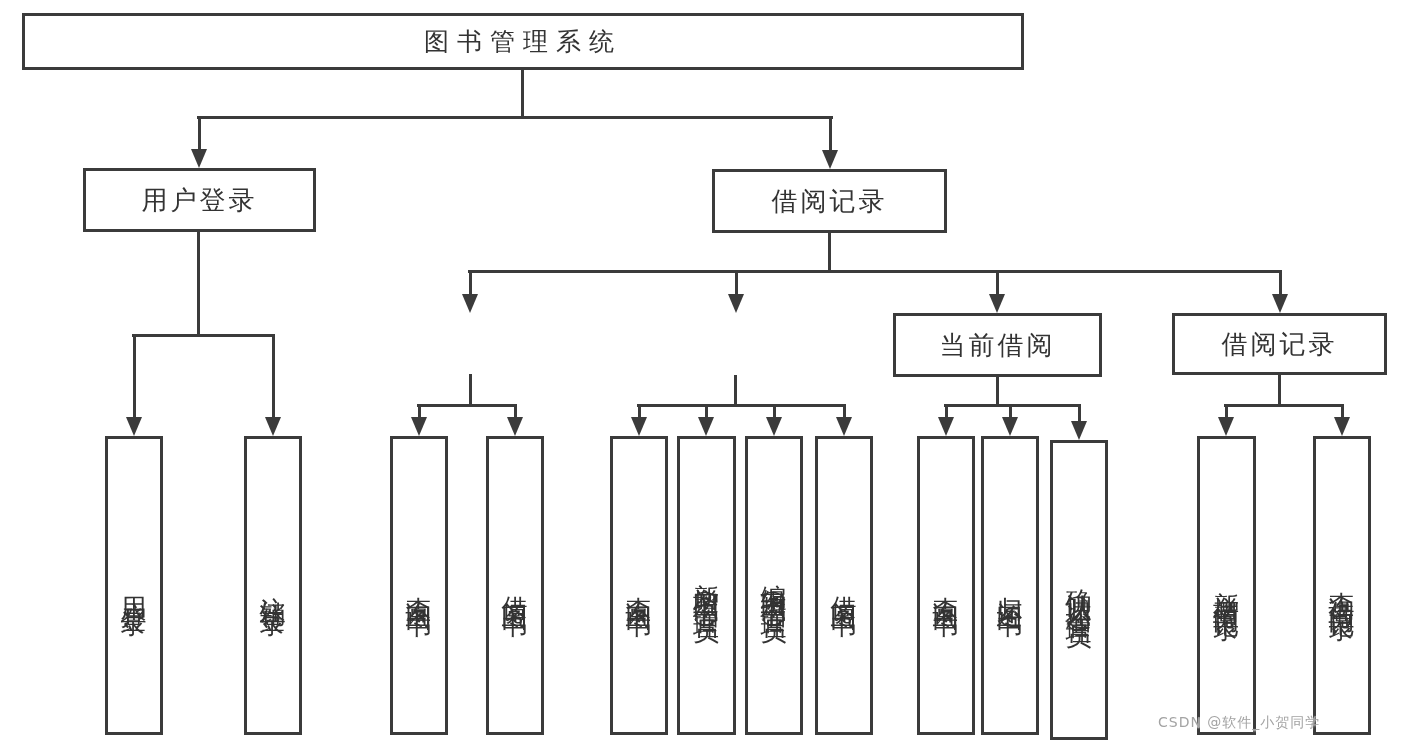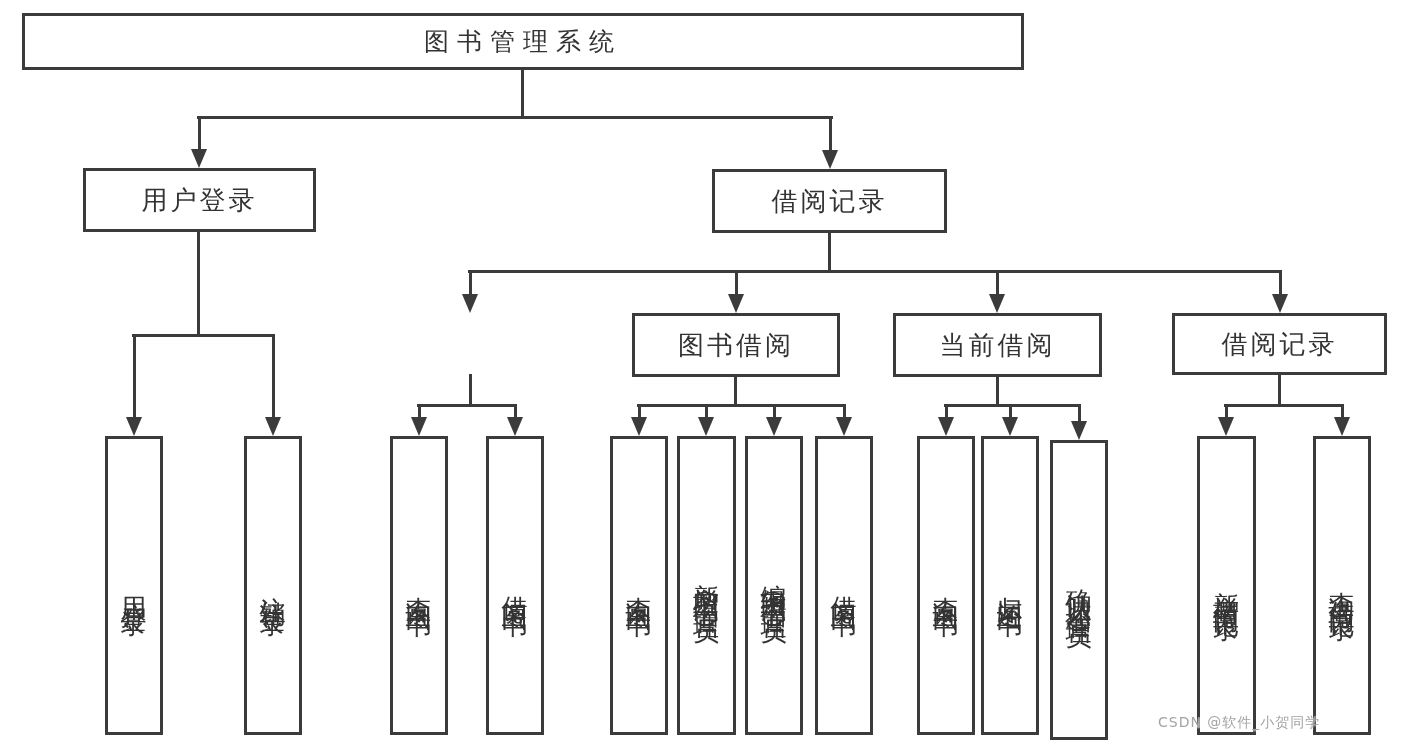--- a/index.html
+++ b/index.html
@@ -90,23 +90,20 @@
     </div>
   <div class="arrow" style="left:989px;top:272px;height:41px">
       <i class="stem"></i>
       <i class="head"></i>
     </div>
   <div class="arrow" style="left:1272px;top:272px;height:41px">
       <i class="stem"></i>
       <i class="head"></i>
     </div>
 
-  <div class="hbox" style="left:632px;top:313px;width:208px;height:64px">
-    <span>图书借阅</span>
-  </div>
   <div class="hbox" style="left:1172px;top:313px;width:215px;height:62px">
     <span>借阅记录</span>
   </div>
   <div class="hbox" style="left:893px;top:313px;width:209px;height:64px">
     <span>当前借阅</span>
   </div>
 
   <div class="vline" style="left:469px;top:374px;height:31px"></div>
   <div class="hline" style="left:417px;top:404px;width:100px"></div>
   <div class="arrow" style="left:411px;top:406px;height:30px">

